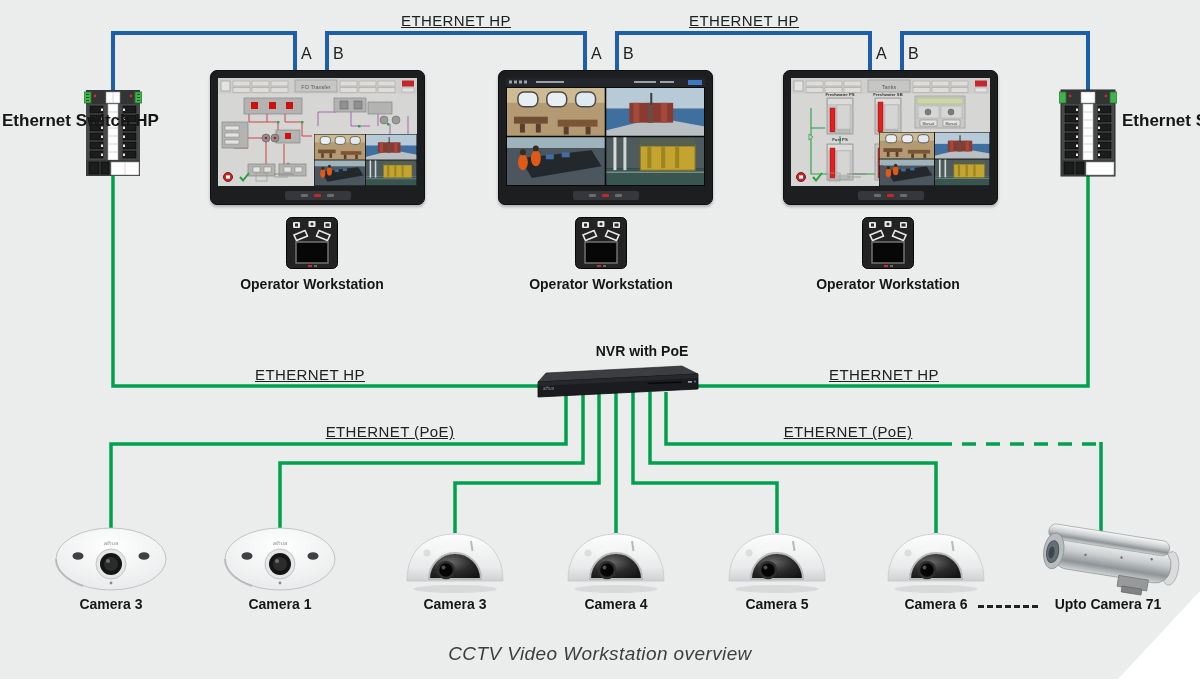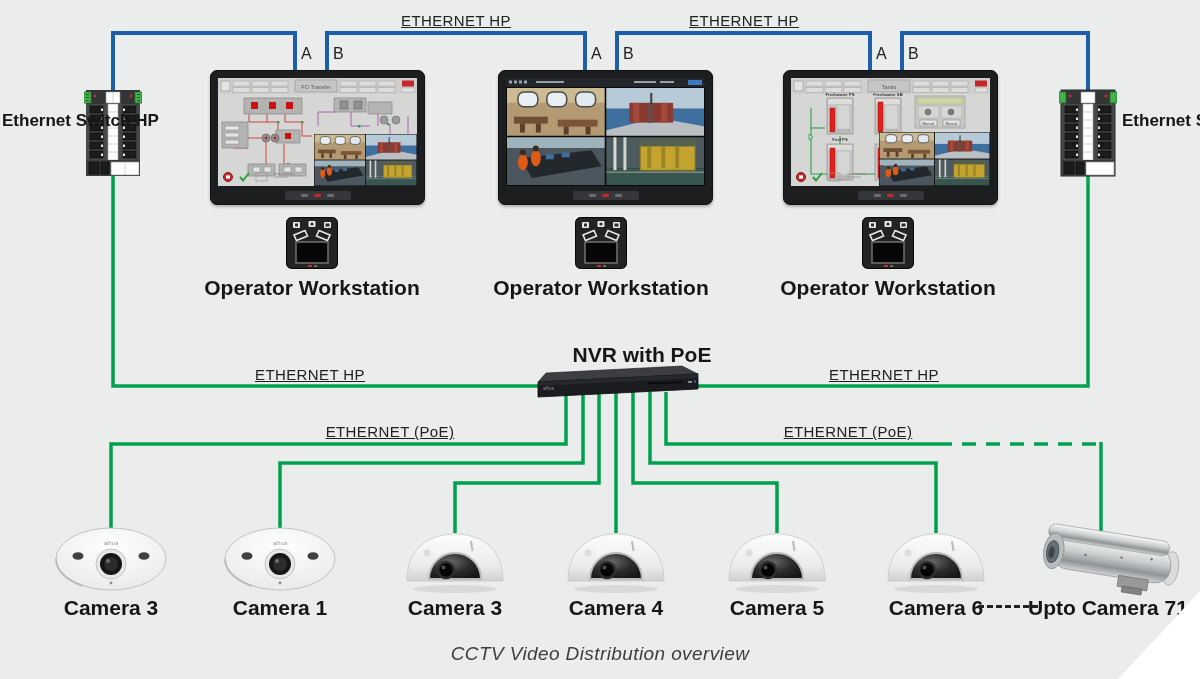--- a/index.html
+++ b/index.html
@@ -4,21 +4,21 @@
 <style>
   html,body{margin:0;padding:0;background:#ffffff;}
   .canvas{position:relative;width:1200px;height:679px;background:#ebecec;overflow:hidden;
           font-family:"Liberation Sans",sans-serif;color:#1f1f1f;}
   svg{display:block;}
   #lines{position:absolute;left:0;top:0;z-index:1;pointer-events:none;}
   .dev{position:absolute;z-index:2;}
   .lbl{position:absolute;z-index:3;white-space:nowrap;}
   .lbl-net{font-size:15px;letter-spacing:.4px;color:#212121;transform:translateX(-50%);text-decoration:underline;}
   .lbl-port{font-size:16px;color:#212121;}
-  .lbl-bold{font-size:21px;font-weight:bold;color:#161616;transform:translateX(-50%);}
+  .lbl-bold{font-size:14px;font-weight:bold;color:#161616;transform:translateX(-50%);}
   .lbl-switch{font-size:17px;font-weight:bold;color:#161616;text-align:center;line-height:1.25;}
   .caption{font-size:19px;font-style:italic;color:#3d3e3e;letter-spacing:.4px;transform:translateX(-50%);}
   .dash-sep{position:absolute;z-index:3;border-top:3px dashed #222;}
   
   .monitor{position:absolute;width:213px;height:133px;background:#1d1e20;border:1px solid #101010;
            border-radius:7px;box-shadow:0 2px 3px rgba(0,0,0,.25);z-index:2;}
   .mon-screen{position:absolute;left:7px;top:7px;right:7px;bottom:18px;background:#0c0c0c;overflow:hidden;}
   .mon-bar{position:absolute;bottom:4px;left:50%;transform:translateX(-50%);width:66px;height:9px;
            background:#35373a;border-radius:2px;display:flex;align-items:center;justify-content:center;gap:6px;}
   .mon-bar .dot{width:7px;height:3px;background:#6a6c6e;border-radius:1px;}
@@ -640,19 +640,19 @@
           <circle cx="126" cy="34" r="1.2" fill="#6b6d6f"></circle>
         <rect x="96" y="55" width="30" height="11" fill="#97999b" stroke="#707274" stroke-width="0.7"></rect>
         <rect x="101" y="65" width="20" height="6" fill="#808284" stroke="#626466" stroke-width="0.7"></rect>
       </g>
     </svg>
   </div>
   <div class="lbl lbl-bold" style="left:1108px;top:596px">Upto Camera 71</div>
 
   <div class="dash-sep" style="left:978px;top:605px;width:60px"></div>
 
-  <div class="lbl caption" style="left:600px;top:643px">CCTV Video Distribution overview</div>
+  <div class="lbl caption" style="left:600px;top:643px">CCTV Video Workstation overview</div>
 
   <svg class="corner" width="1200" height="679" viewBox="0 0 1200 679">
     <polygon points="1118,679 1200,591 1200,679" fill="#ffffff"></polygon>
   </svg>
 
 </div>
 
 </body></html>

